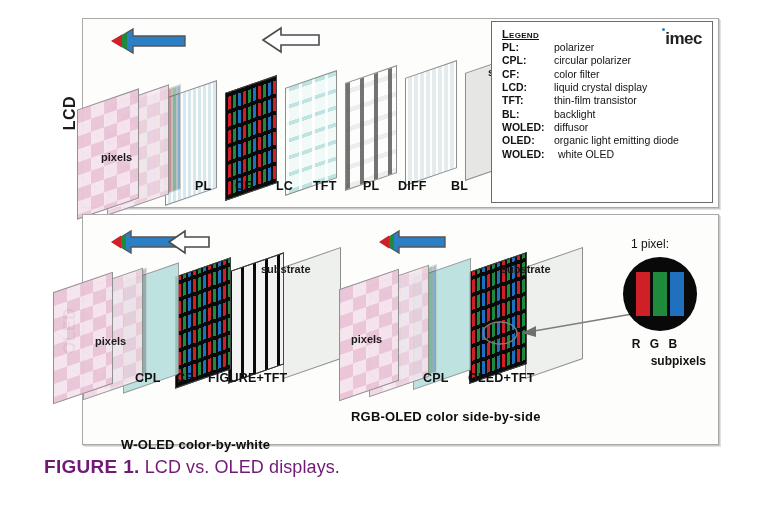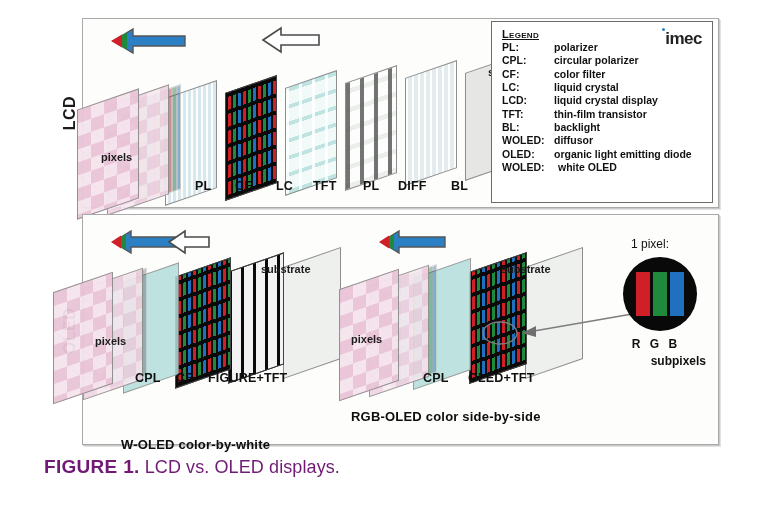--- a/index.html
+++ b/index.html
@@ -43,21 +43,21 @@
     background:#ffffff;border:1px solid #6c6c6c;box-sizing:border-box;
     padding:6px 4px 4px 10px;
   }
   #legend-title{
     font-weight:bold;font-size:11px;color:#111;
     text-decoration:underline;letter-spacing:.3px;margin-bottom:1px;
     font-variant:small-caps;
   }
   .legend-row{display:flex;font-size:10.5px;color:#111;line-height:1.27;}
   .legend-key{font-weight:bold;width:52px;flex:none;}
-  .legend-val{font-weight:700;}
+  .legend-val{font-weight:400;}
   #imec-logo{
     position:absolute;right:10px;top:7px;
     font-size:17px;font-weight:600;color:#222;letter-spacing:-.5px;
   }
   #imec-dot{
     position:absolute;right:47px;top:6px;width:3px;height:3px;
     background:#2b7fc4;border-radius:50%;
   }
 
   
@@ -250,24 +250,20 @@
       </div>
       <div class="legend-row">
         <span class="legend-key">CPL:</span>
         <span class="legend-val">circular polarizer</span>
       </div>
       <div class="legend-row">
         <span class="legend-key">CF:</span>
         <span class="legend-val">color filter</span>
       </div>
       <div class="legend-row">
-        <span class="legend-key">LC:</span>
-        <span class="legend-val">liquid crystal</span>
-      </div>
-      <div class="legend-row">
         <span class="legend-key">LCD:</span>
         <span class="legend-val">liquid crystal display</span>
       </div>
       <div class="legend-row">
         <span class="legend-key">TFT:</span>
         <span class="legend-val">thin-film transistor</span>
       </div>
       <div class="legend-row">
         <span class="legend-key">BL:</span>
         <span class="legend-val">backlight</span>

